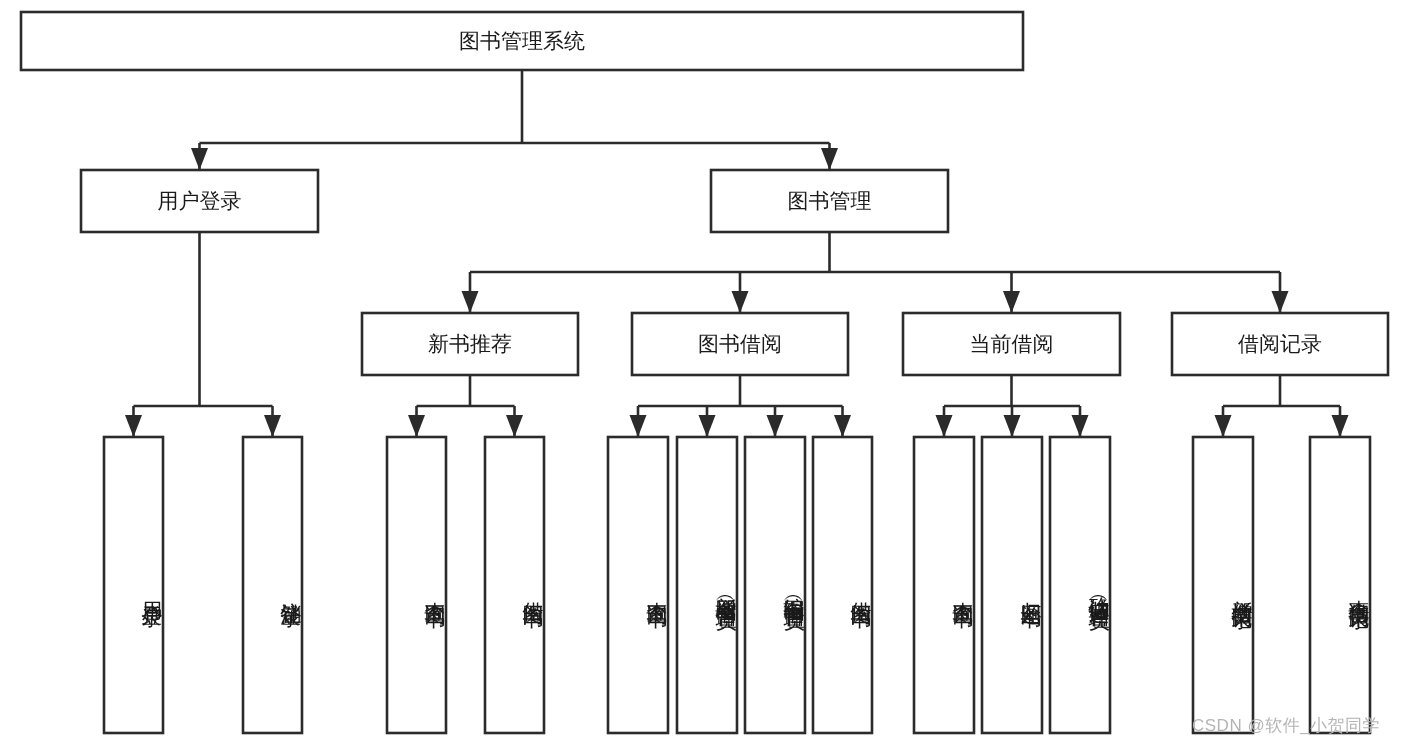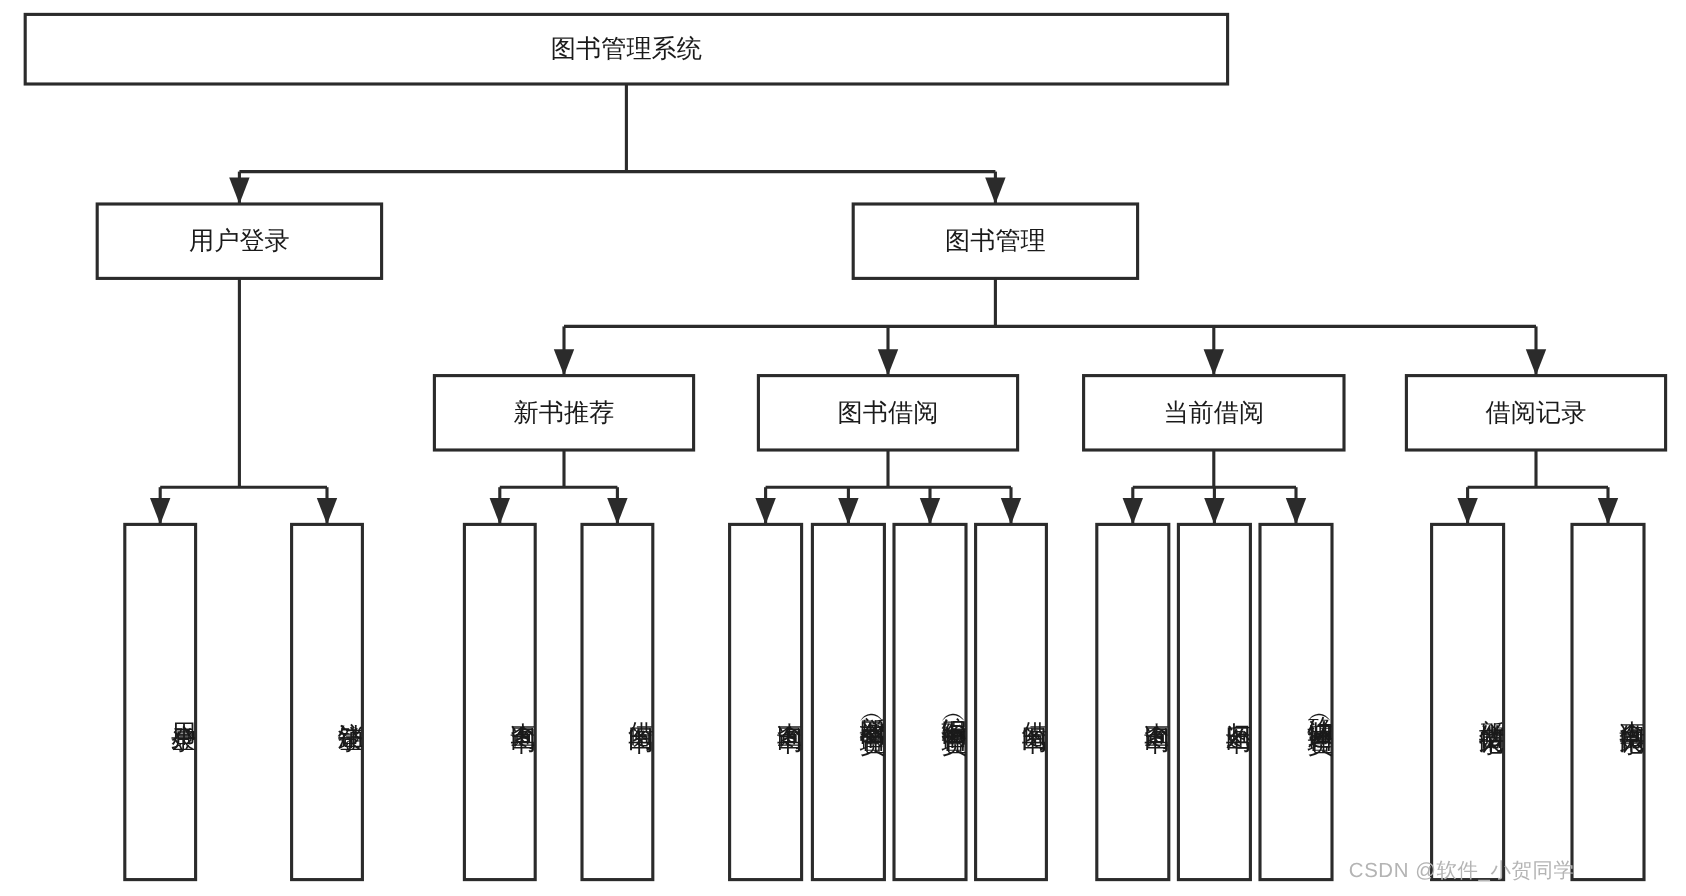--- a/index.html
+++ b/index.html
@@ -213,14 +213,14 @@
       <div class="node-label-v" style="left: 608px; top: 453px; width: 60px; height: 272px;">查询图书</div>
       <div class="node-label-v" style="left: 677px; top: 453px; width: 60px; height: 272px;">新增图书（管理员）</div>
       <div class="node-label-v" style="left: 745px; top: 453px; width: 60px; height: 272px;">编辑图书（管理员）</div>
       <div class="node-label-v" style="left: 813px; top: 453px; width: 59px; height: 272px;">借阅图书</div>
       <div class="node-label-v" style="left: 914px; top: 453px; width: 60px; height: 272px;">查询图书</div>
       <div class="node-label-v" style="left: 982px; top: 453px; width: 60px; height: 272px;">归还图书</div>
       <div class="node-label-v" style="left: 1050px; top: 453px; width: 60px; height: 272px;">确认归还（管理员）</div>
       <div class="node-label-v" style="left: 1193px; top: 453px; width: 60px; height: 272px;">新增借阅记录</div>
       <div class="node-label-v" style="left: 1310px; top: 453px; width: 60px; height: 272px;">查询借阅记录</div>
     </div>
-  <div class="watermark" style="left: 1124px; top: 714px; color: rgb(180, 180, 180);">CSDN @软件_小贺同学</div>
+  <div class="watermark" style="left: 1192px; top: 714px; color: rgb(180, 180, 180);">CSDN @软件_小贺同学</div>
 </div>
 
 </body></html>

